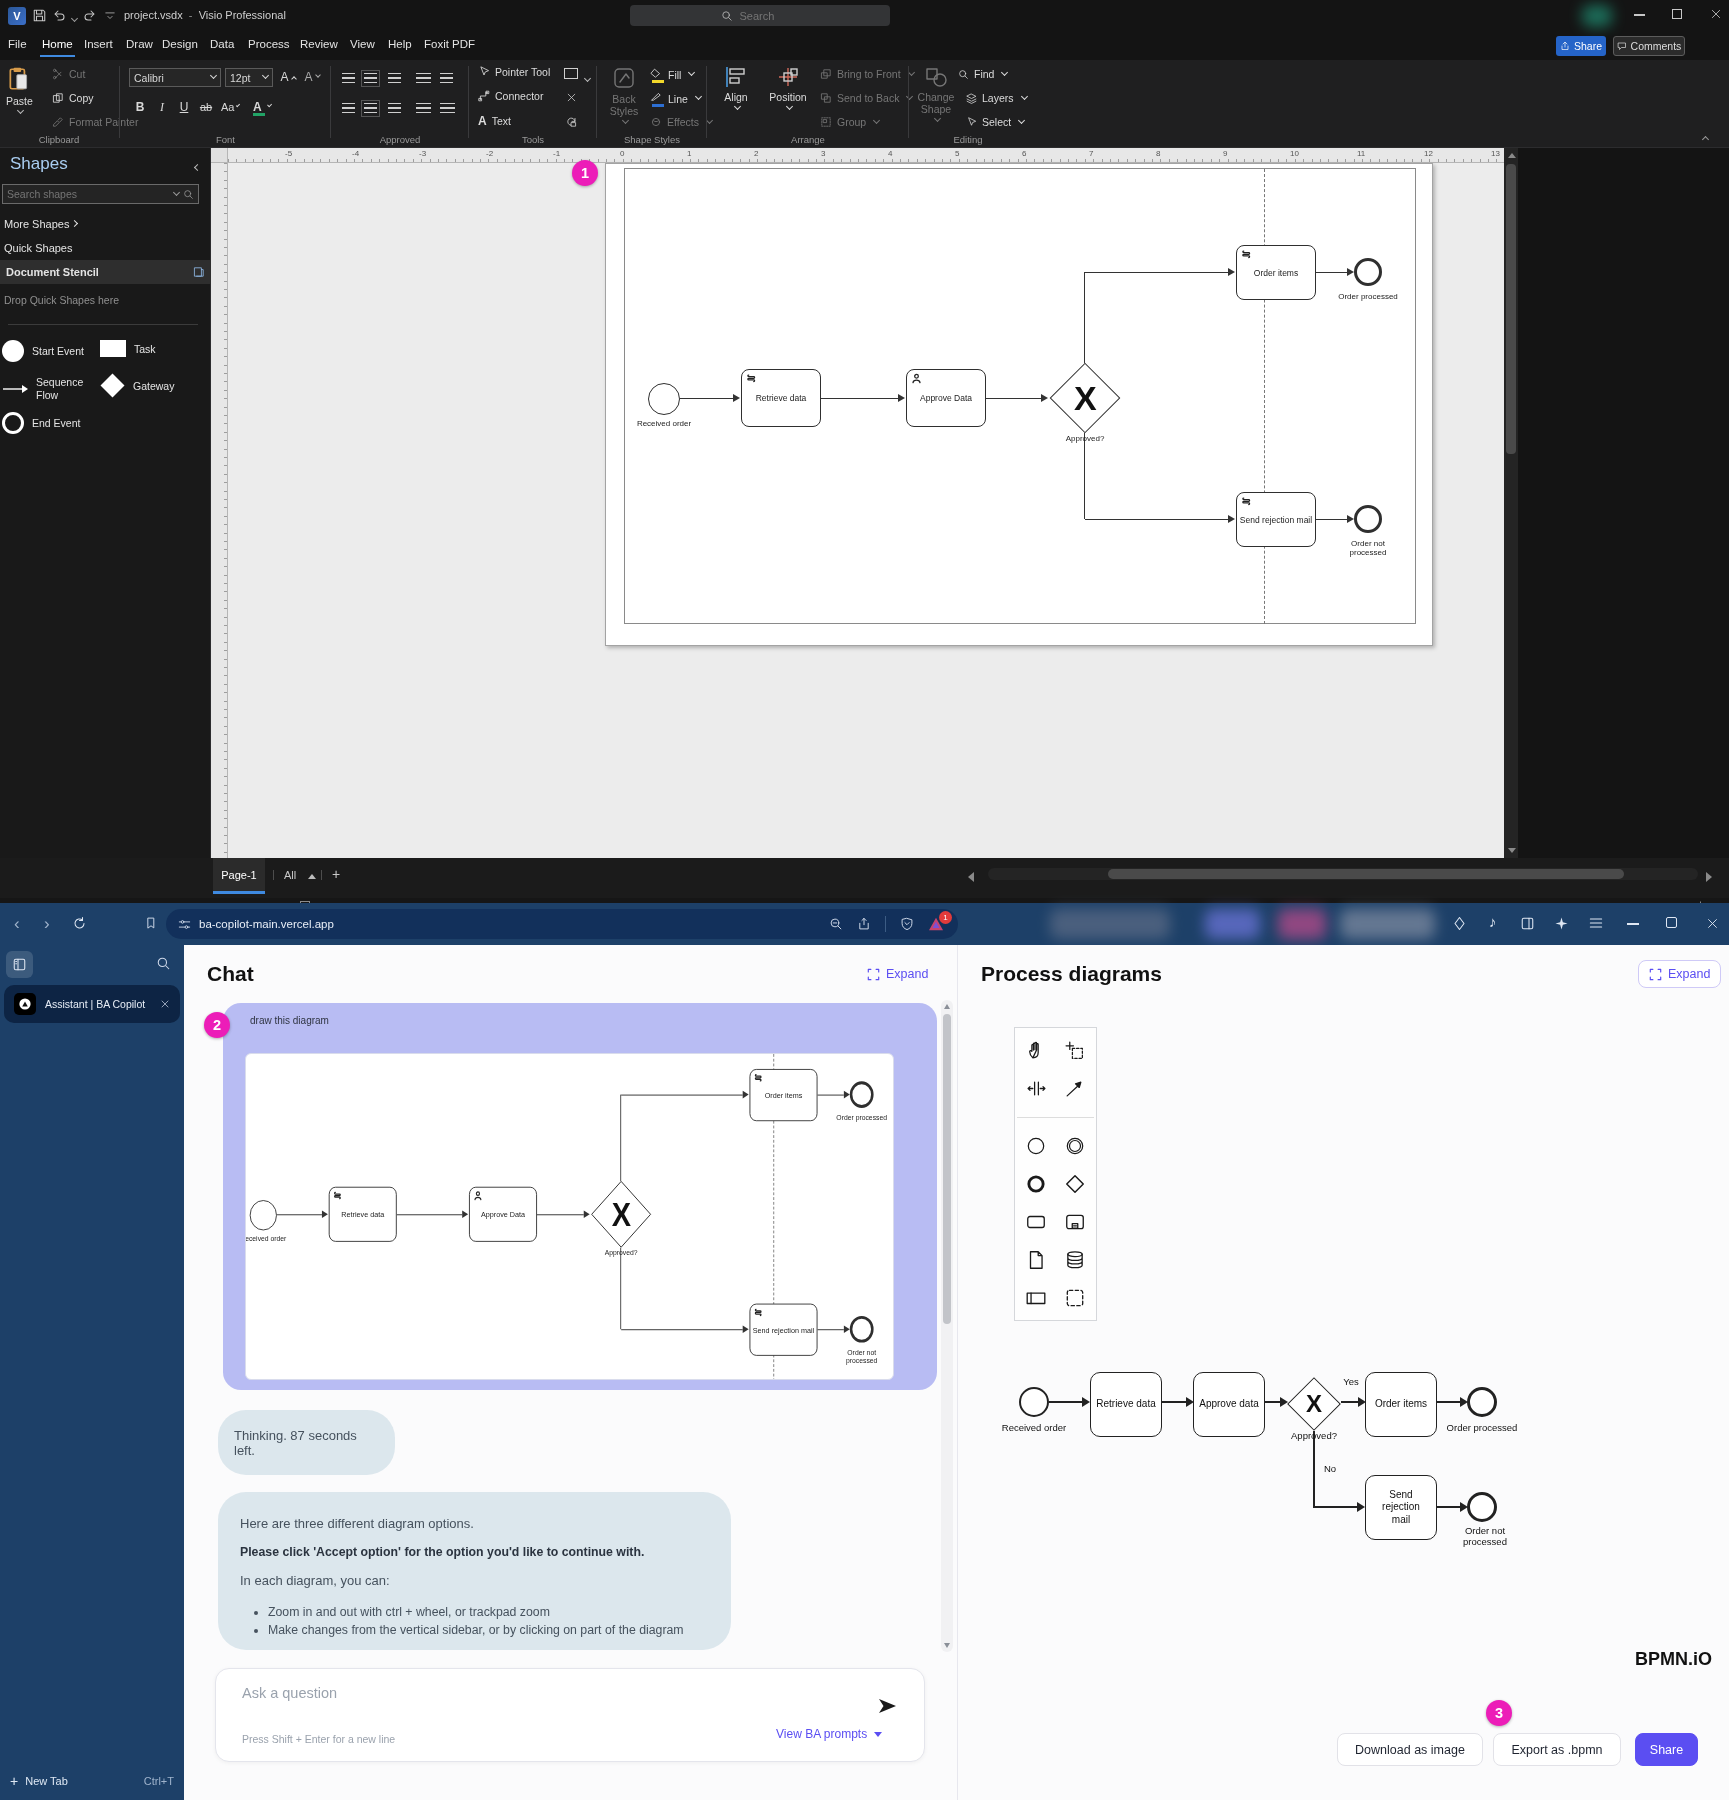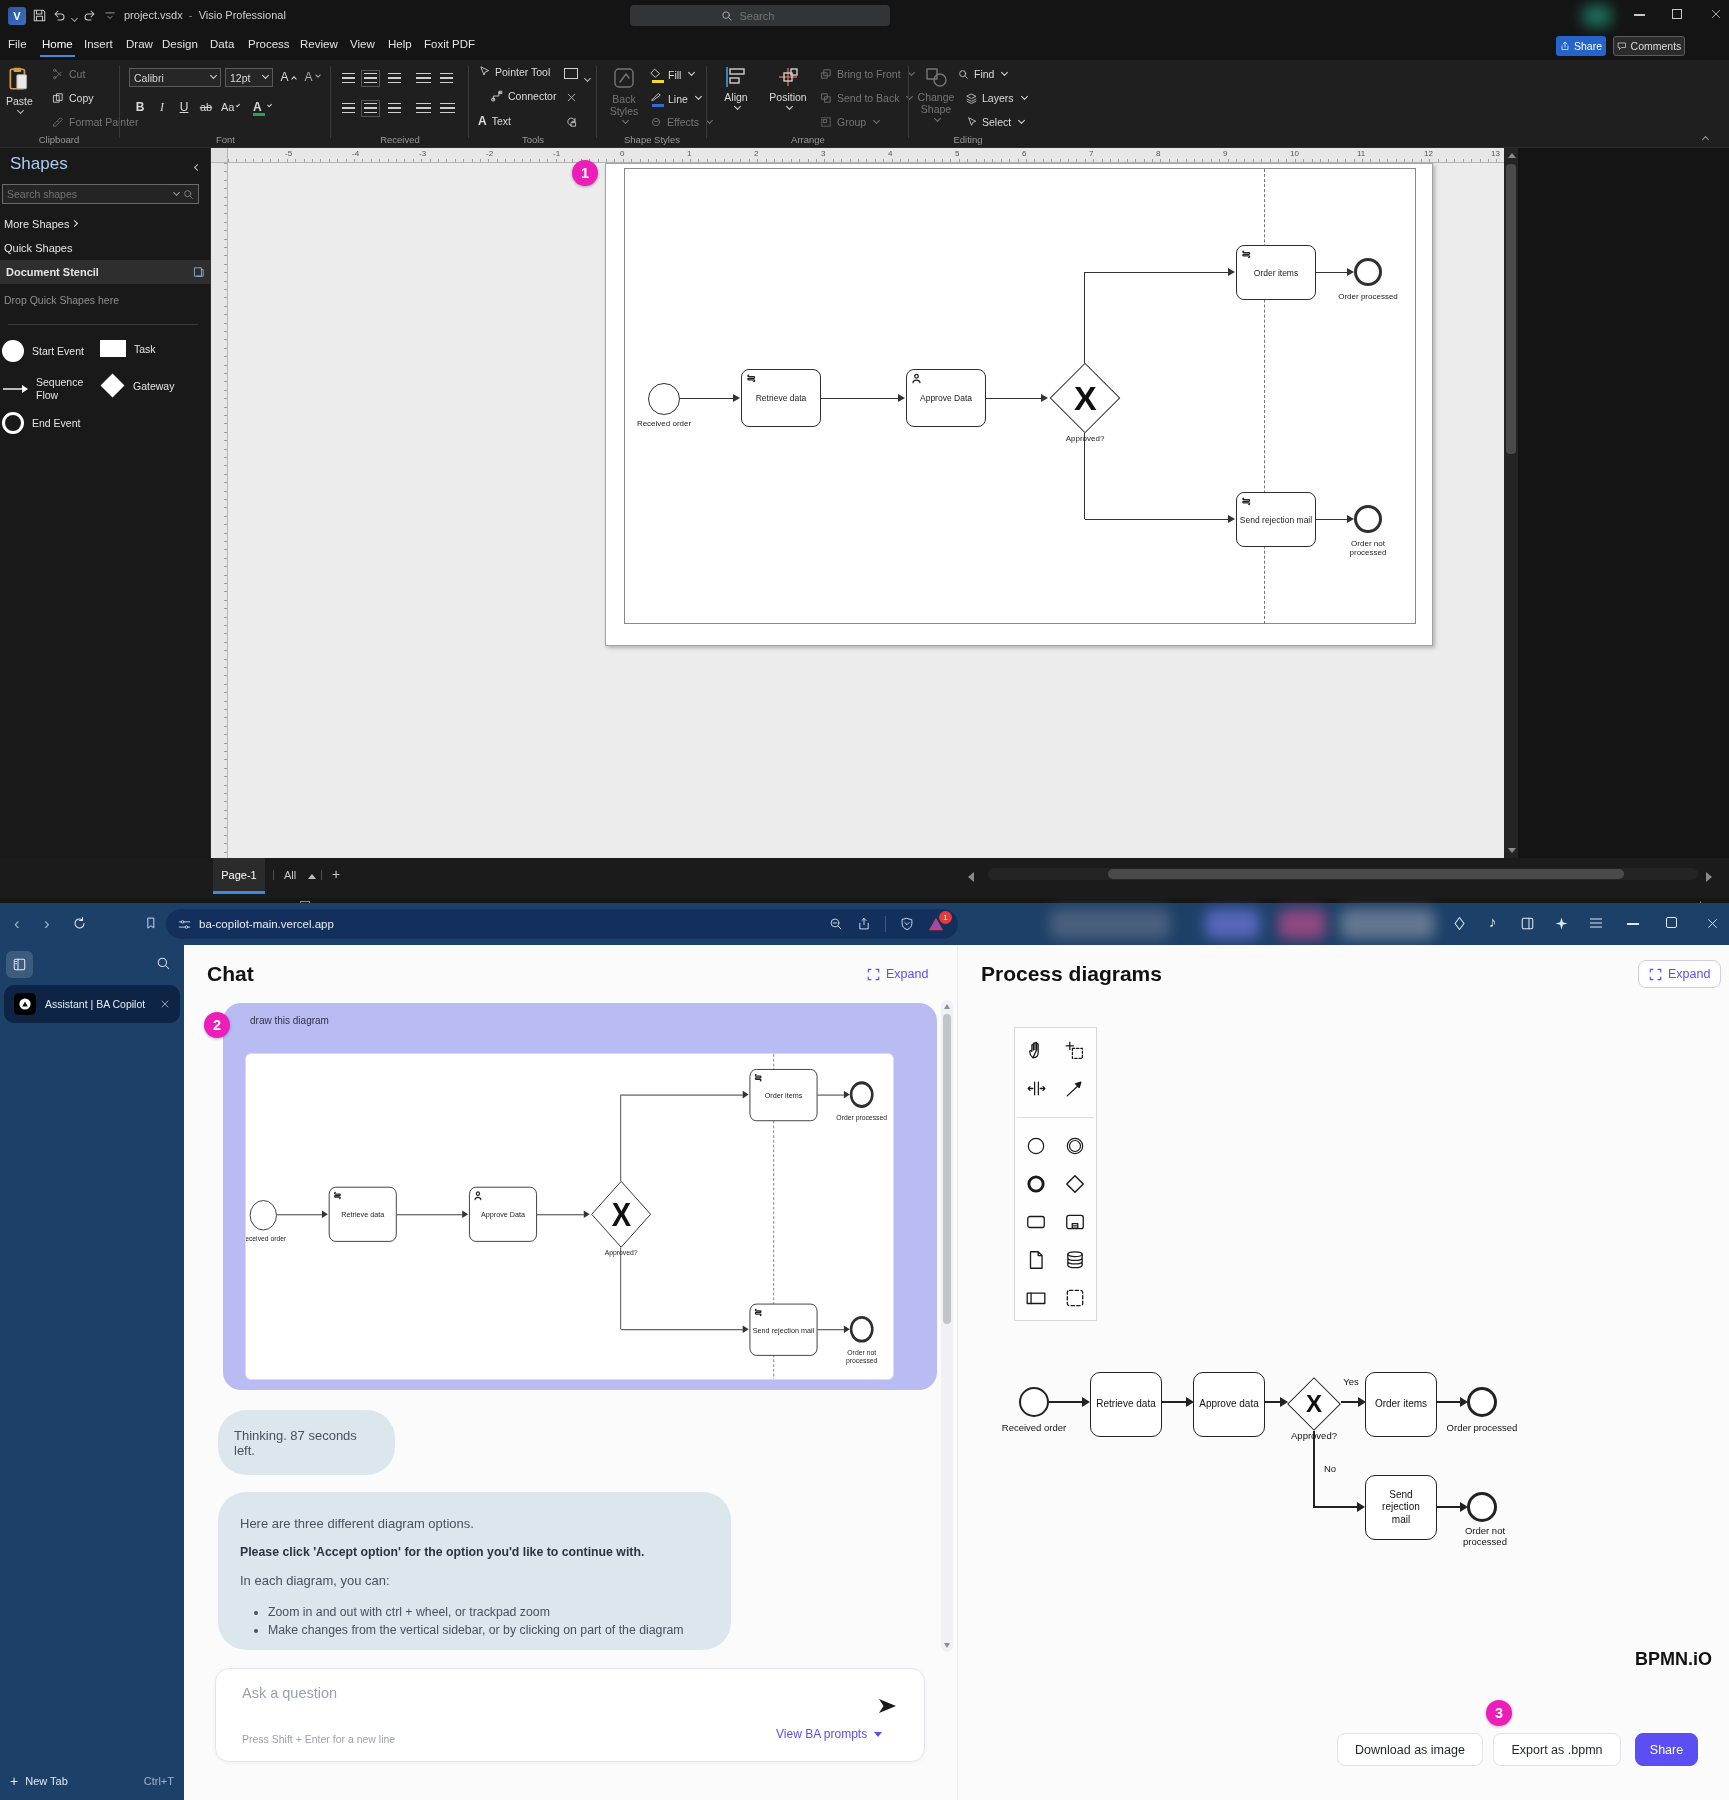--- a/index.html
+++ b/index.html
@@ -238,32 +238,32 @@
       <span class="abs" style="left:8px;top:10px"><span class="lines"></span></span>
       <span class="abs" style="left:30px;top:10px"><span class="lines" style="outline:1px solid #555;outline-offset:2px"></span></span>
       <span class="abs" style="left:54px;top:10px"><span class="lines"></span></span>
       <span class="abs" style="left:82px;top:10px;color:#7ab8e8"><span class="lines" style="width:15px"></span></span>
       <span class="abs" style="left:106px;top:10px"><span class="lines"></span></span>
       <span class="abs" style="left:8px;top:40px"><span class="lines"></span></span>
       <span class="abs" style="left:30px;top:40px"><span class="lines" style="outline:1px solid #555;outline-offset:2px"></span></span>
       <span class="abs" style="left:54px;top:40px"><span class="lines"></span></span>
       <span class="abs" style="left:82px;top:40px"><span class="lines" style="width:15px"></span></span>
       <span class="abs" style="left:106px;top:40px"><span class="lines" style="width:15px"></span></span>
-      <span class="glabel">Received</span>
+      <span class="glabel">Approved</span>
     </div>
     <span class="rsep" style="left:468px"></span>
 
     <div class="rgrp" style="left:472px;width:122px">
       <div class="rrow" style="left:6px;top:6px">
         <svg class="i" width="12" height="12" viewBox="0 0 20 20">
             <path d="M5 2l5 13 2-5 5-2z"></path>
           </svg>
           <span>Pointer Tool</span>
       </div>
-      <div class="rrow" style="left:19px;top:30px">
+      <div class="rrow" style="left:6px;top:30px">
         <svg class="i" width="12" height="12" viewBox="0 0 20 20">
             <path d="M4 16v-6h9V4h3"></path>
             <rect x="2" y="14" width="4" height="4"></rect>
             <rect x="14" y="2" width="4" height="4"></rect>
           </svg>
           <span>Connector</span>
       </div>
       <div class="rrow" style="left:6px;top:54px">
         <span style="font-size:12px;font-weight:bold">A</span>
           <span>Text</span>

